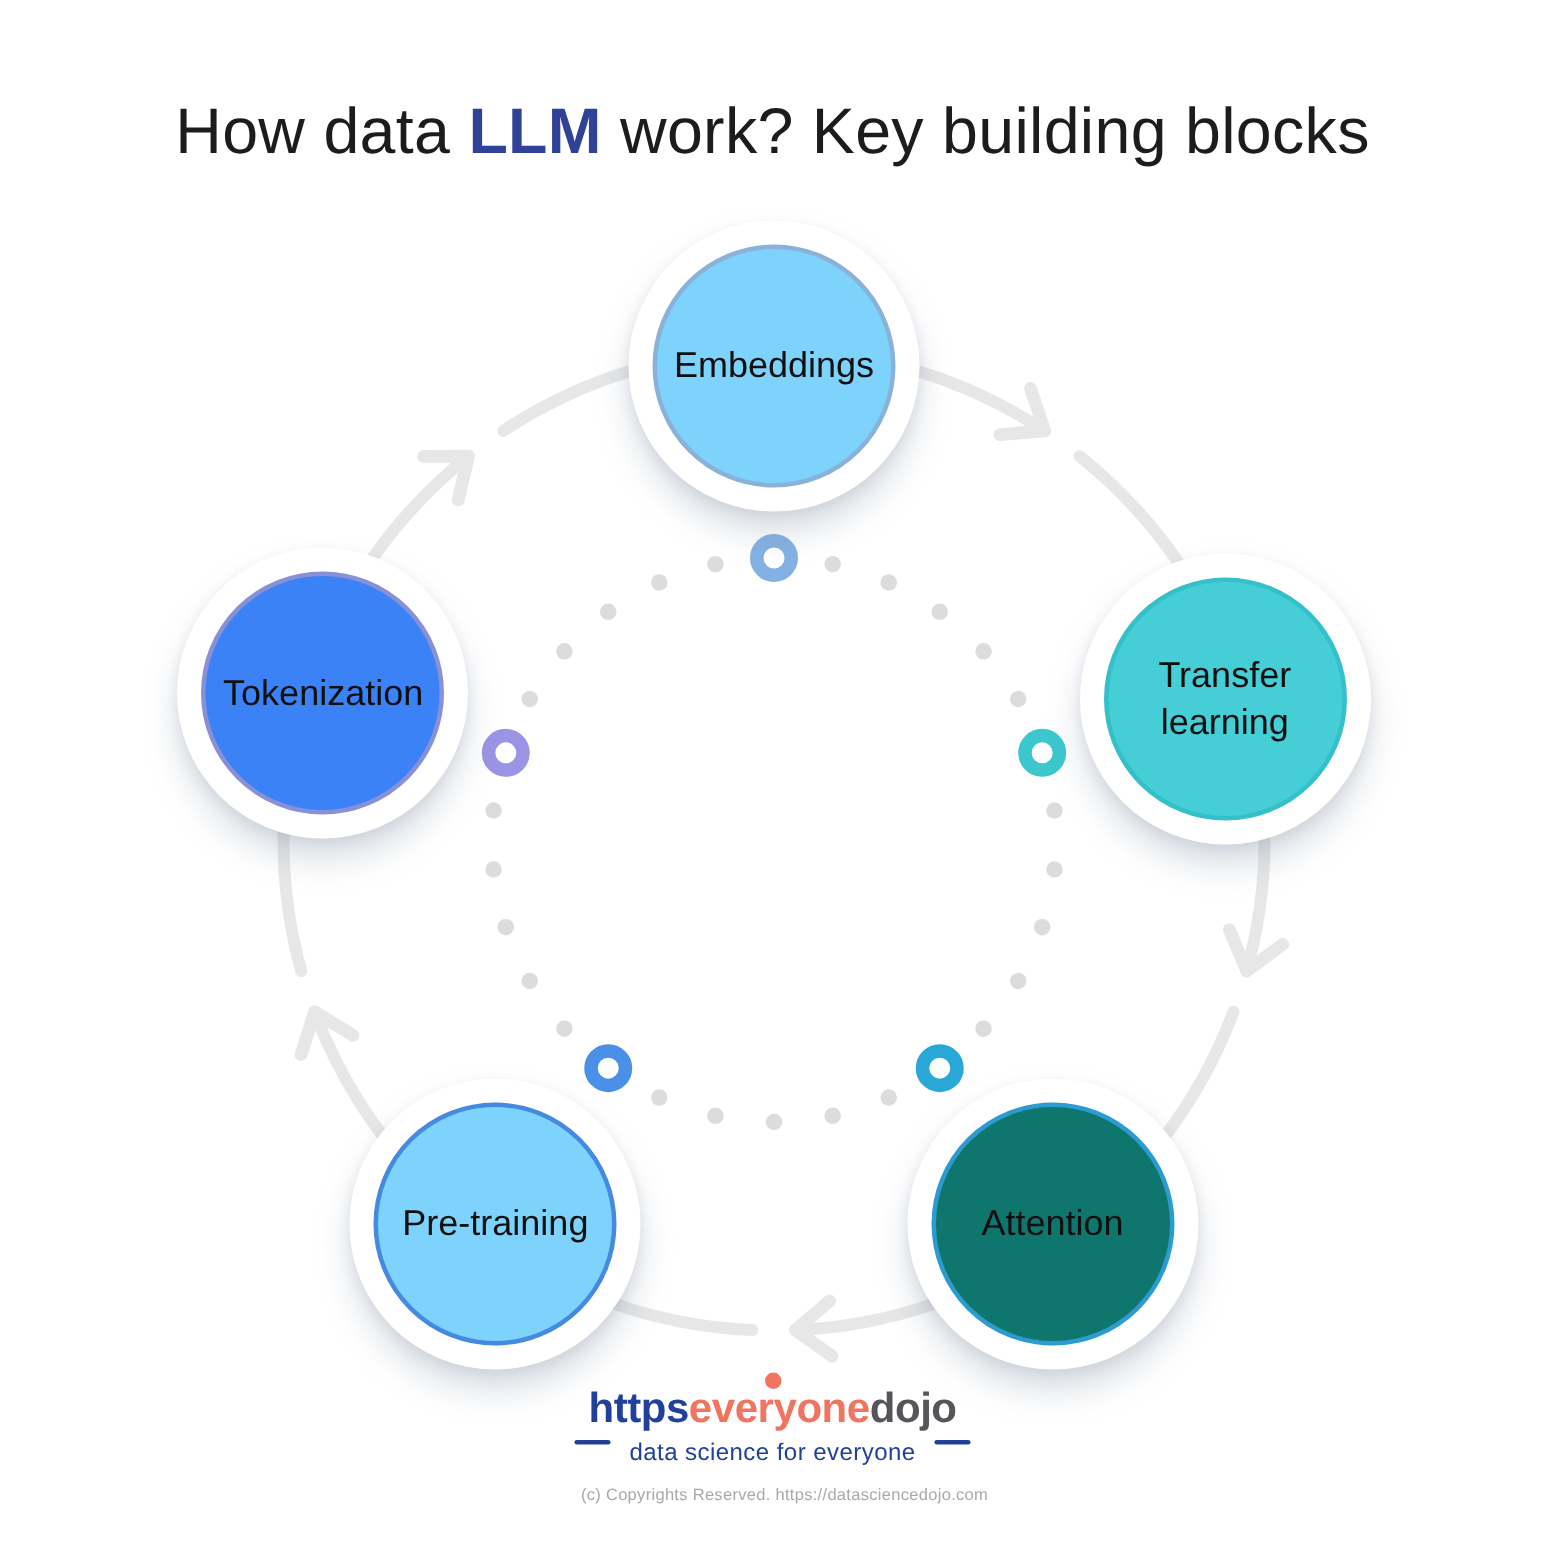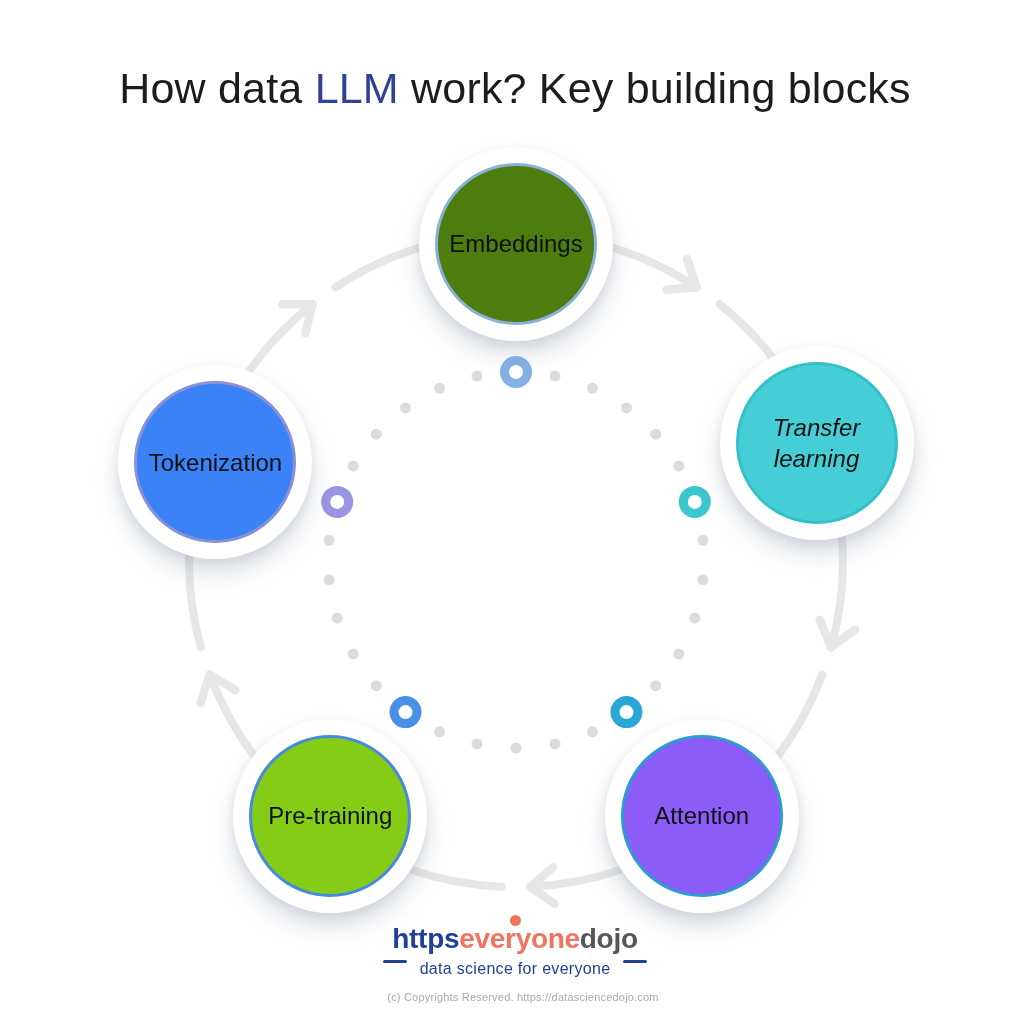--- a/index.html
+++ b/index.html
@@ -4,21 +4,21 @@
 <style>
   html,body{margin:0;padding:0;background:#ffffff;}
   .canvas{
     position:relative;width:1030px;height:1030px;background:#ffffff;overflow:hidden;
     font-family:"Liberation Sans", sans-serif;
   }
   .title{
     position:absolute;top:64px;left:0;right:0;text-align:center;
     font-size:43px;font-weight:500;color:#1c1c1c;letter-spacing:.2px;
   }
-  .title .title-hl{font-weight:400;}
+  .title .title-hl{font-weight:700;}
   #diagram-svg{position:absolute;left:0;top:0;z-index:1;}
   .node{
     position:absolute;z-index:3;border-radius:50%;background:#ffffff;
     display:flex;align-items:center;justify-content:center;
     box-shadow:0 14px 22px rgba(120,132,155,.28), 0 3px 8px rgba(120,132,155,.14);
   }
   .node-circle{
     border-radius:50%;border:3px solid;display:flex;align-items:center;justify-content:center;
     text-align:center;
   }
@@ -104,36 +104,36 @@
     <div class="brand"><span id="brand1" style="color: rgb(33, 64, 154);">https</span><span class="brand-science" id="brand2" style="color: rgb(240, 116, 95);"><span class="person-dot" id="person-dot" style="background: rgb(240, 116, 95);"></span><span>everyone</span></span><span id="brand3" style="color: rgb(85, 86, 90);">dojo</span></div>
     <div class="tagline-row">
       <span class="dash" id="dash-left" style="background: rgb(33, 64, 154);"></span>
       <span class="tagline" id="tagline" style="color: rgb(33, 64, 154);">data science for everyone</span>
       <span class="dash" id="dash-right" style="background: rgb(33, 64, 154);"></span>
     </div>
     <div class="copyright" id="copyright" style="color: rgb(169, 169, 169); margin-left: 16px;">(c) Copyrights Reserved. https://datasciencedojo.com</div>
   </div>
 
 <div class="node" style="left: 419px; top: 147px; height: 194px; width: 194px;">
-      <div class="node-circle" style="height: 156px; width: 156px; background: #4d7c0f; border-color: rgb(138, 177, 217);">
+      <div class="node-circle" style="height: 156px; width: 156px; background: #7dd3fc; border-color: rgb(138, 177, 217);">
         <div class="node-label">Embeddings</div>
       </div>
     </div>
-    <div class="node" style="left: 719.534px; top: 346px; height: 194px; width: 194px; font-style: italic;">
+    <div class="node" style="left: 719.534px; top: 369px; height: 194px; width: 194px;">
       <div class="node-circle" style="height: 156px; width: 156px; background: rgb(69, 206, 214); border-color: rgb(53, 192, 201);">
         <div class="node-label">Transfer learning</div>
       </div>
     </div>
     <div class="node" style="left: 604.74px; top: 718.649px; height: 194px; width: 194px;">
-      <div class="node-circle" style="height: 156px; width: 156px; background: #8b5cf6; border-color: rgb(44, 155, 209);">
+      <div class="node-circle" style="height: 156px; width: 156px; background: #0f766e; border-color: rgb(44, 155, 209);">
         <div class="node-label">Attention</div>
       </div>
     </div>
     <div class="node" style="left: 233.26px; top: 718.649px; height: 194px; width: 194px;">
-      <div class="node-circle" style="height: 156px; width: 156px; background: #84cc16; border-color: rgb(70, 137, 224);">
+      <div class="node-circle" style="height: 156px; width: 156px; background: #7dd3fc; border-color: rgb(70, 137, 224);">
         <div class="node-label">Pre-training</div>
       </div>
     </div>
     <div class="node" style="left: 118.466px; top: 365.351px; height: 194px; width: 194px;">
       <div class="node-circle" style="height: 156px; width: 156px; background: #3b82f6; border-color: rgb(136, 144, 214);">
         <div class="node-label">Tokenization</div>
       </div>
     </div>
   </div>
 

